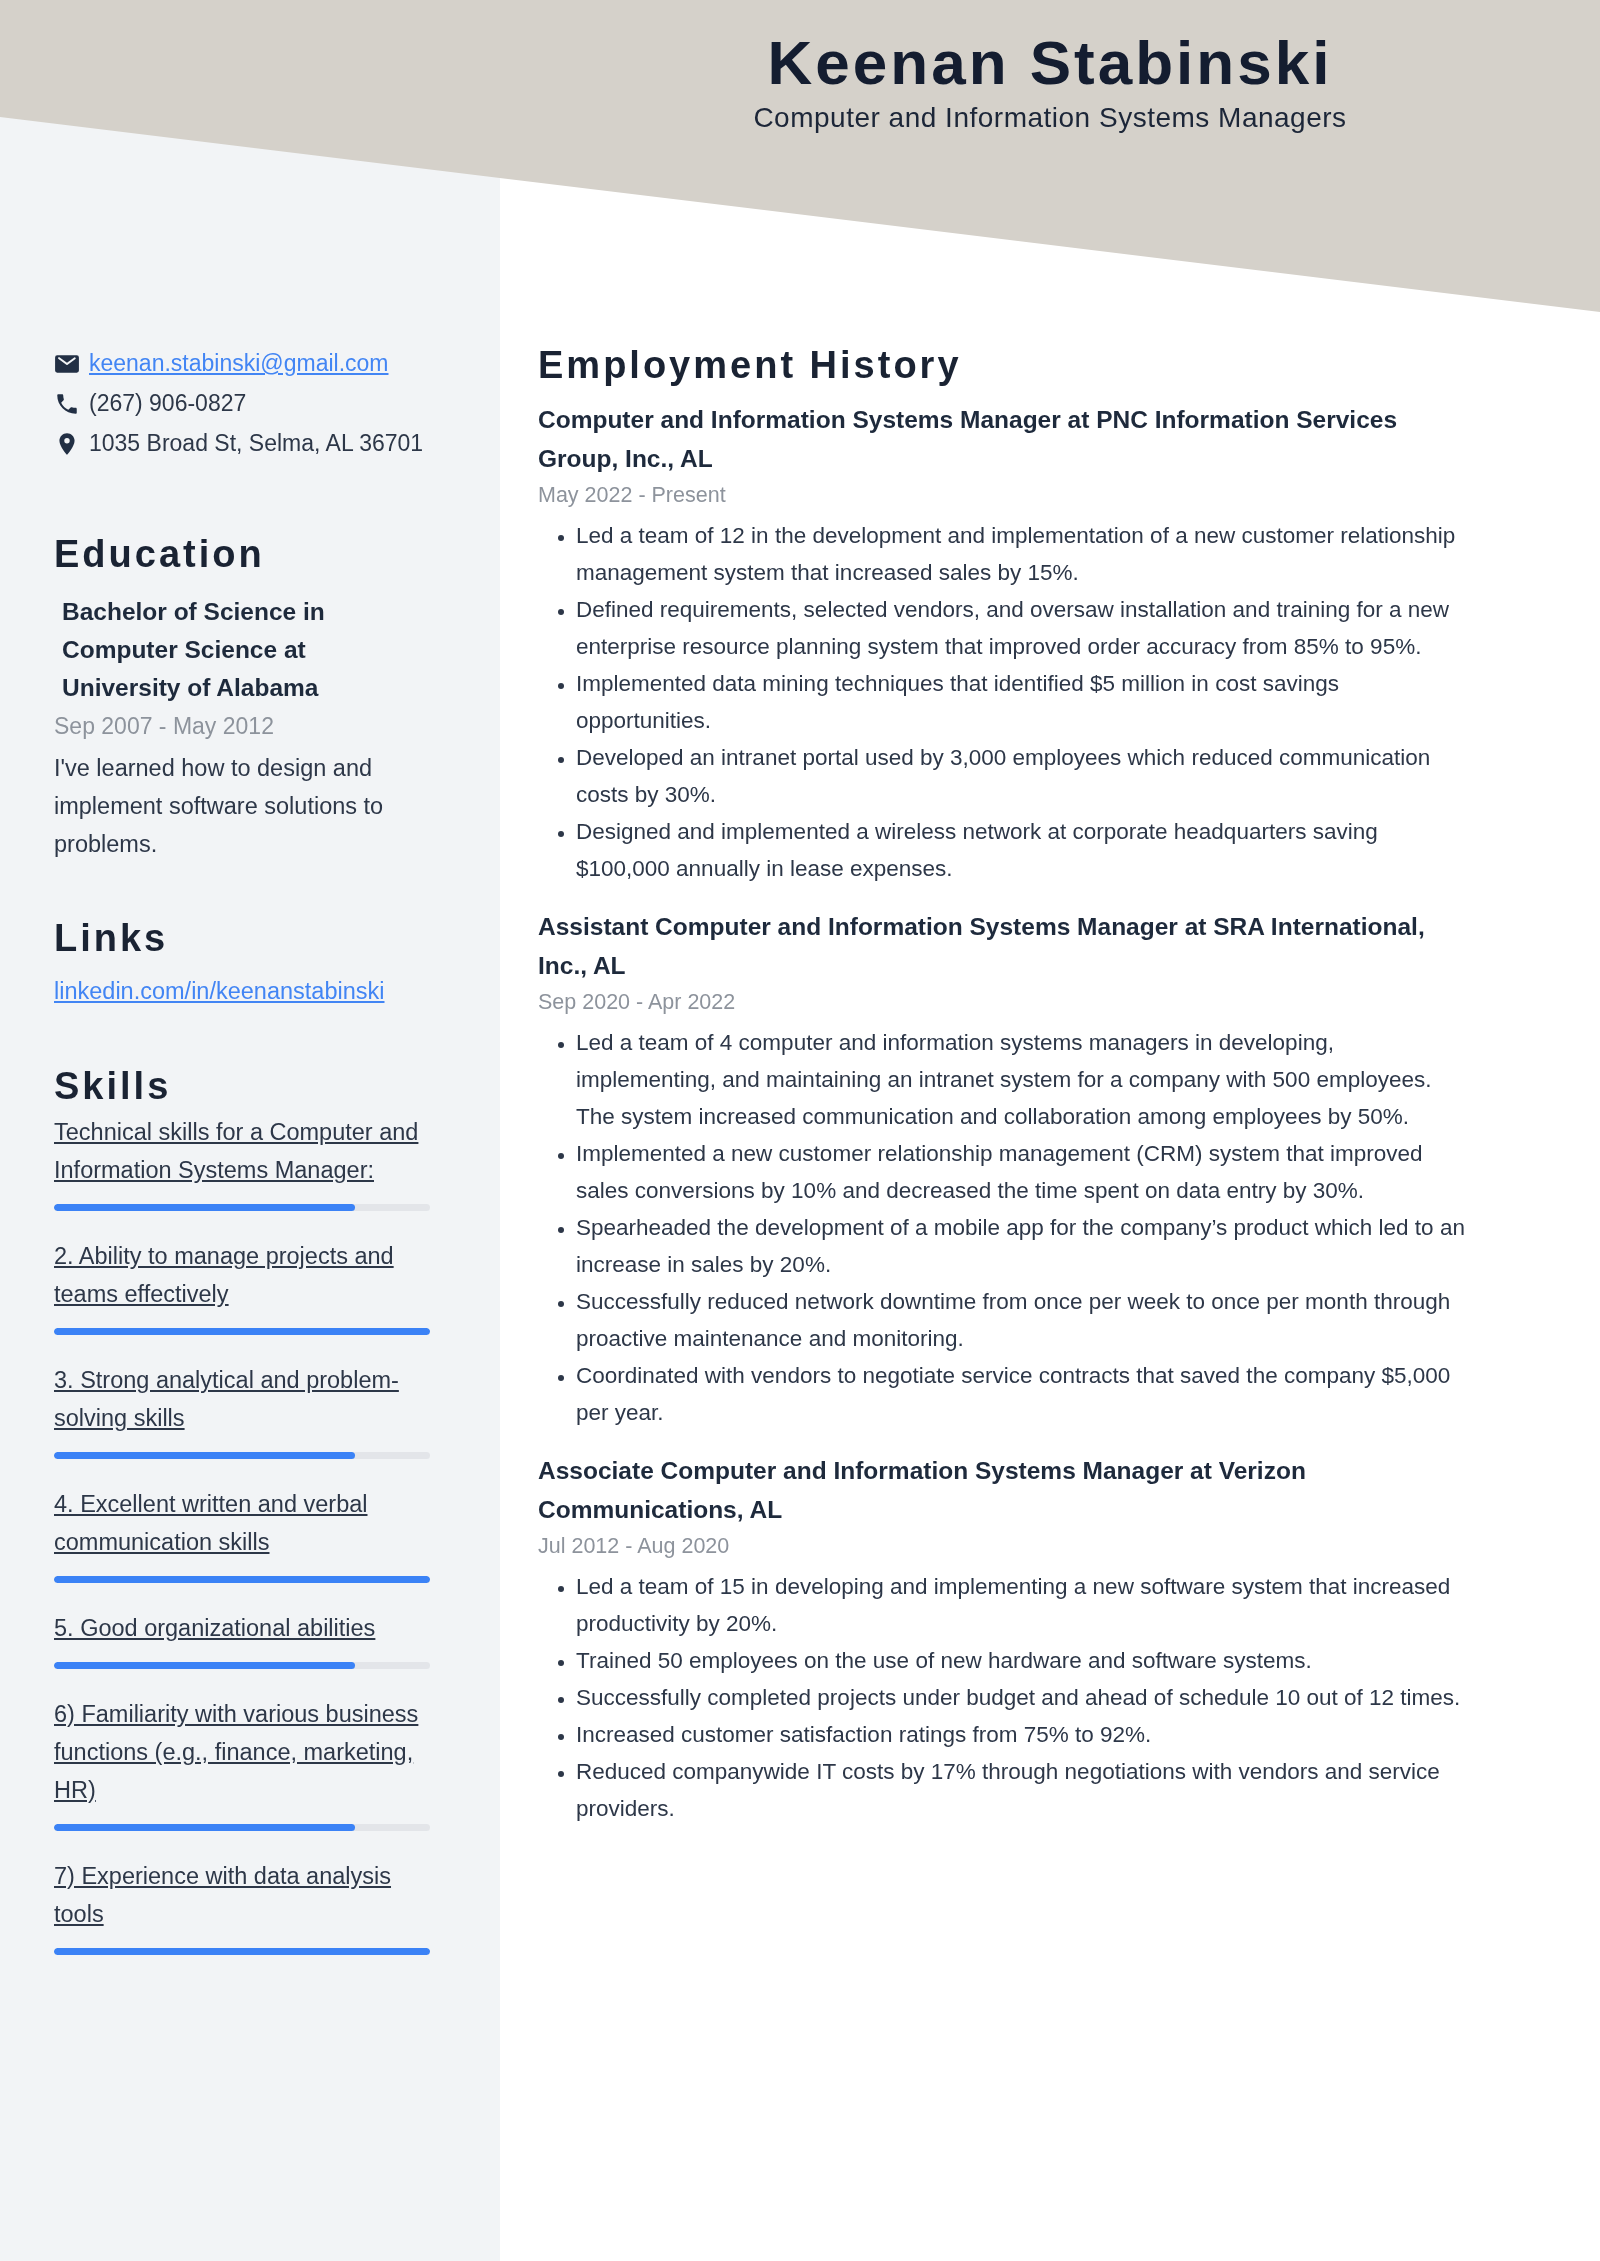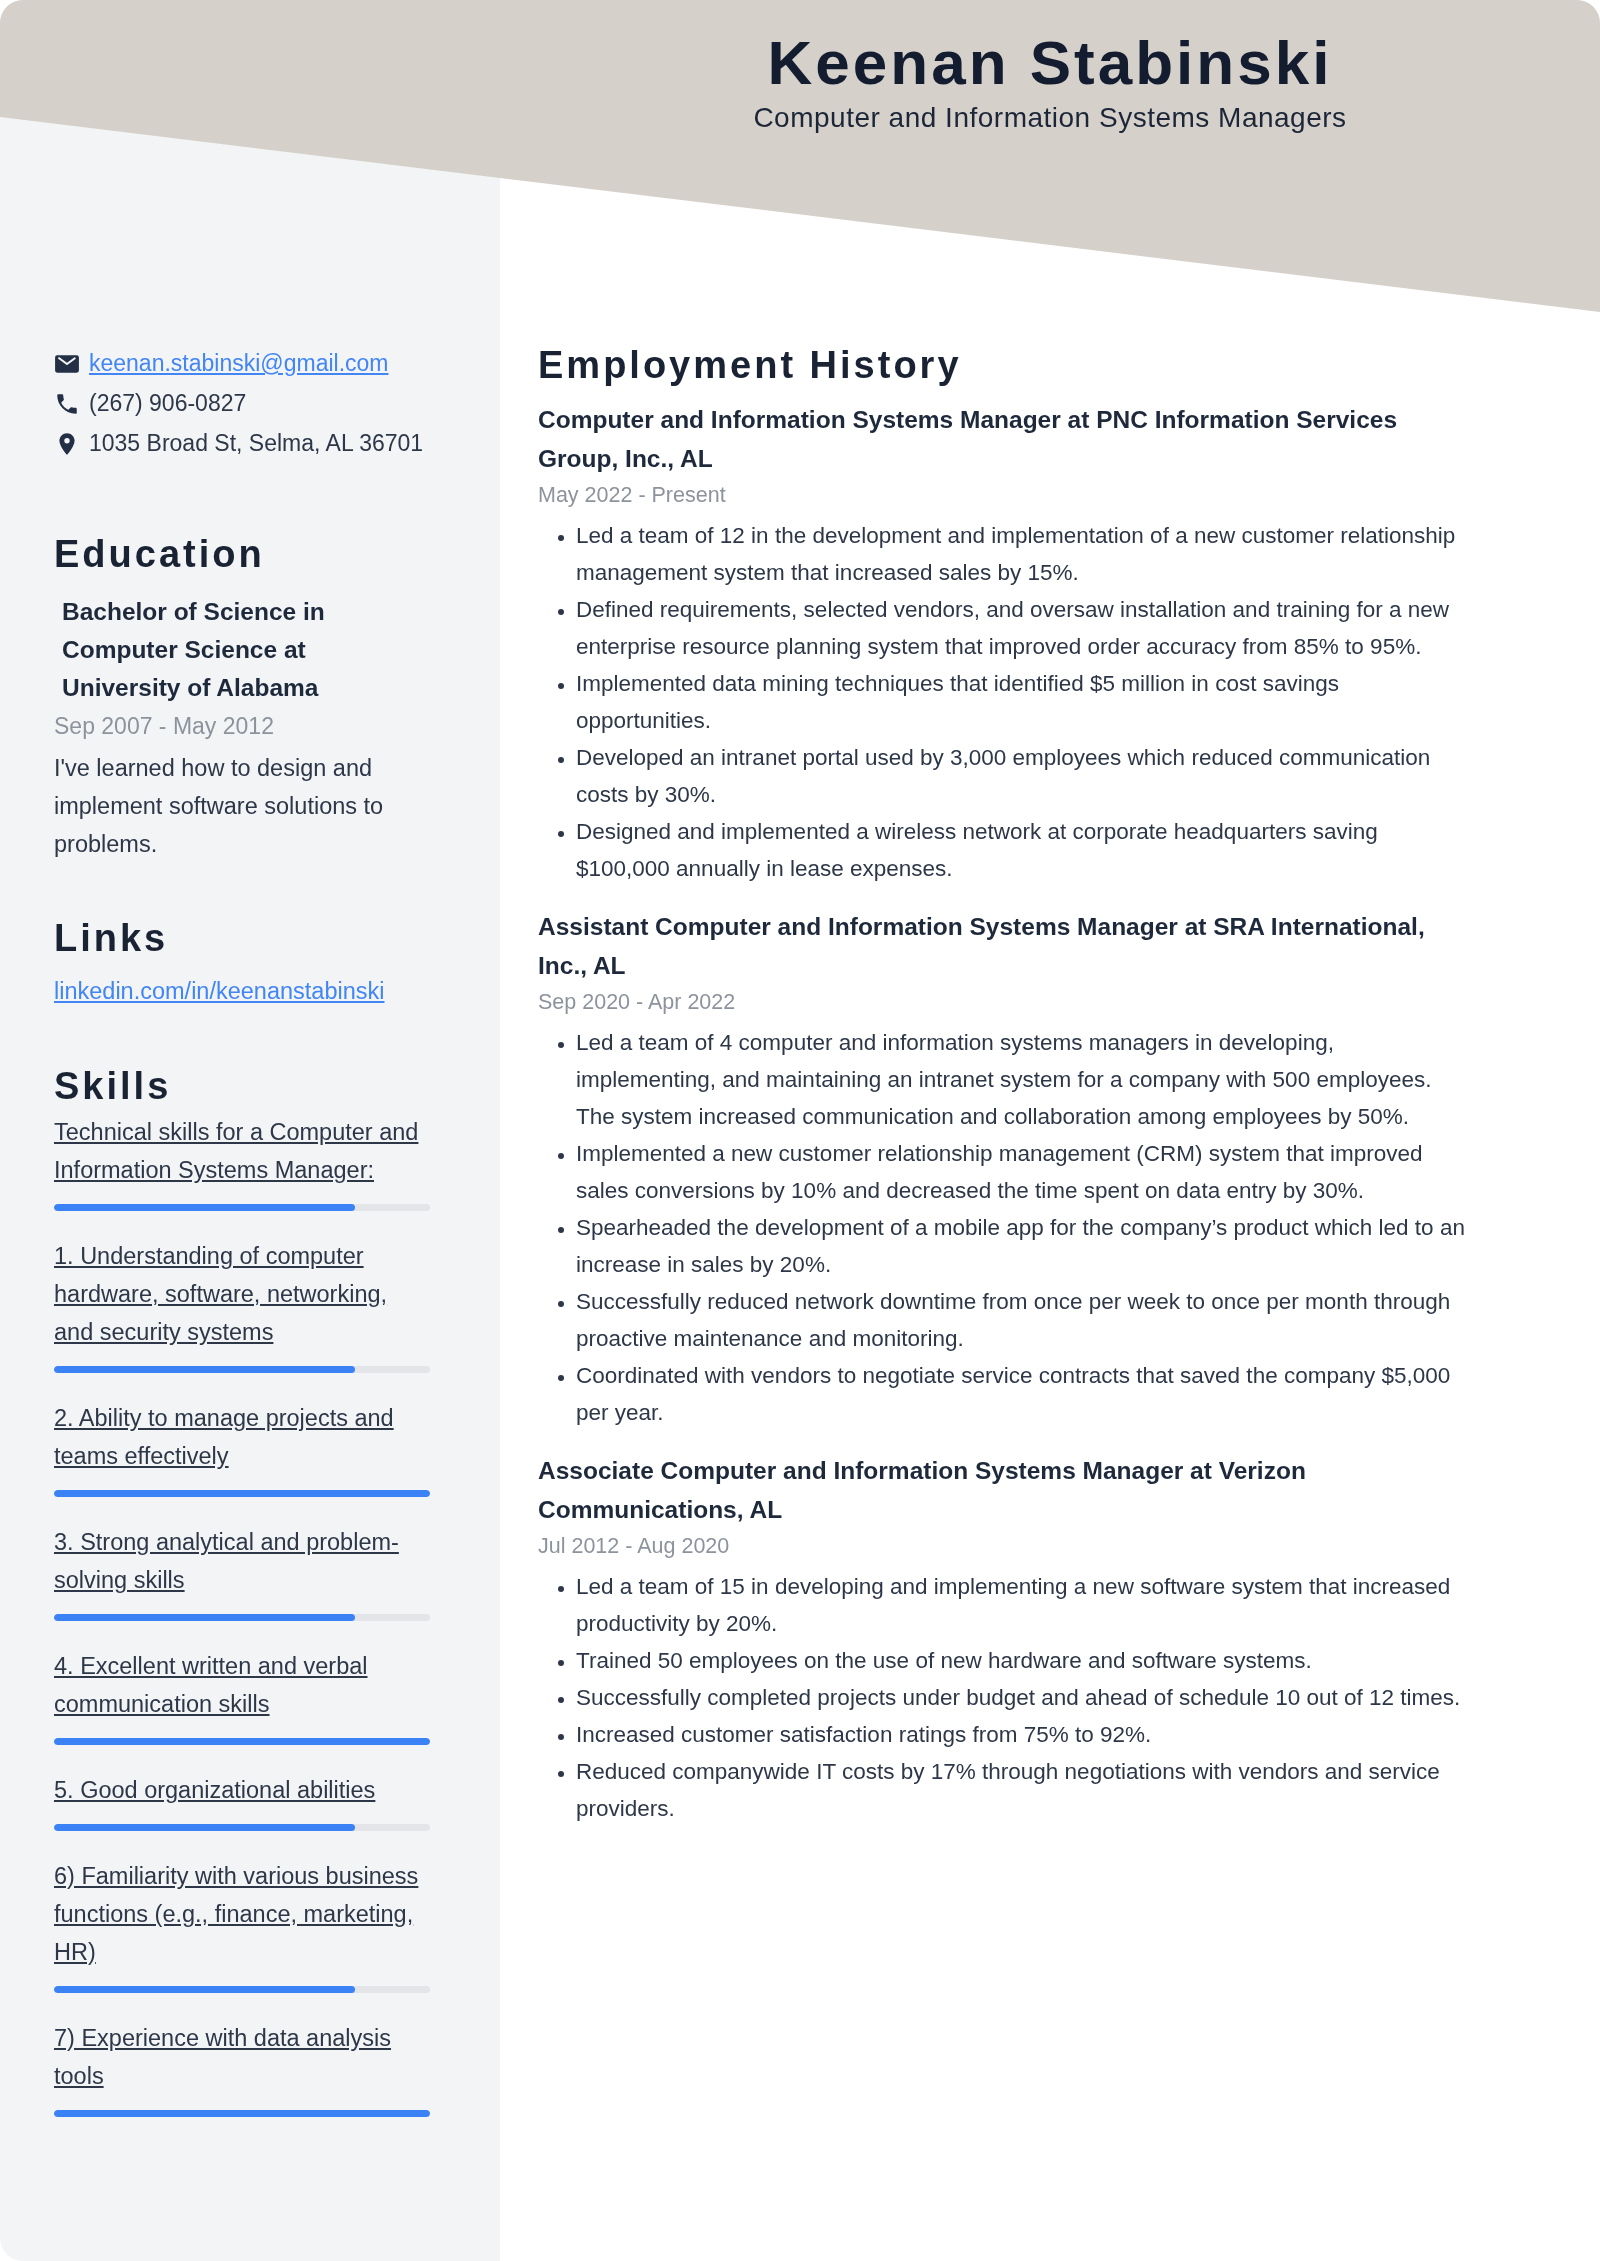--- a/index.html
+++ b/index.html
@@ -11,21 +11,20 @@
     --title_navy:#1e2a3c;
     --body_slate:#2d3748;
     --date_gray:#8d939c;
     --track_gray:#e3e5e9;
   }
   html,body{margin:0;padding:0;background:#ffffff;}
   .page{
     position:relative;width:1600px;height:2261px;background:#ffffff;
     font-family:"Liberation Sans", sans-serif;color:var(--body_slate);
     overflow:hidden;
-    border-radius:23px;
   }
   .sidebar-bg{position:absolute;left:0;top:0;width:500px;height:2261px;background:var(--sidebar_gray);}
   .header-bg{
     position:absolute;left:0;top:0;width:1600px;height:312px;background:var(--banner_beige);
     clip-path:polygon(0 0,100% 0,100% 100%,0 37.5%);
   }
   .header{position:absolute;left:500px;top:0;width:1100px;text-align:center;z-index:3;}
   .header h1{
     margin:28px 0 0 0;font-size:62px;line-height:70px;font-weight:bold;
     letter-spacing:3px;color:#141d30;
@@ -122,26 +121,20 @@
     <section class="skills-section">
       <h2>Skills</h2>
 
       <div class="skill">
         <div class="skill-label">Technical skills for a Computer and Information Systems Manager:</div>
         <div class="bar">
             <div class="fill" style="width: 80%;"></div>
           </div>
       </div>
 
-      <div class="skill">
-        <div class="skill-label">1. Understanding of computer hardware, software, networking, and security systems</div>
-        <div class="bar">
-            <div class="fill" style="width: 80%;"></div>
-          </div>
-      </div>
       <div class="skill">
         <div class="skill-label">2. Ability to manage projects and teams effectively</div>
         <div class="bar">
             <div class="fill" style="width: 100%;"></div>
           </div>
       </div>
       <div class="skill">
         <div class="skill-label">3. Strong analytical and problem-solving skills</div>
         <div class="bar">
             <div class="fill" style="width: 80%;"></div>

